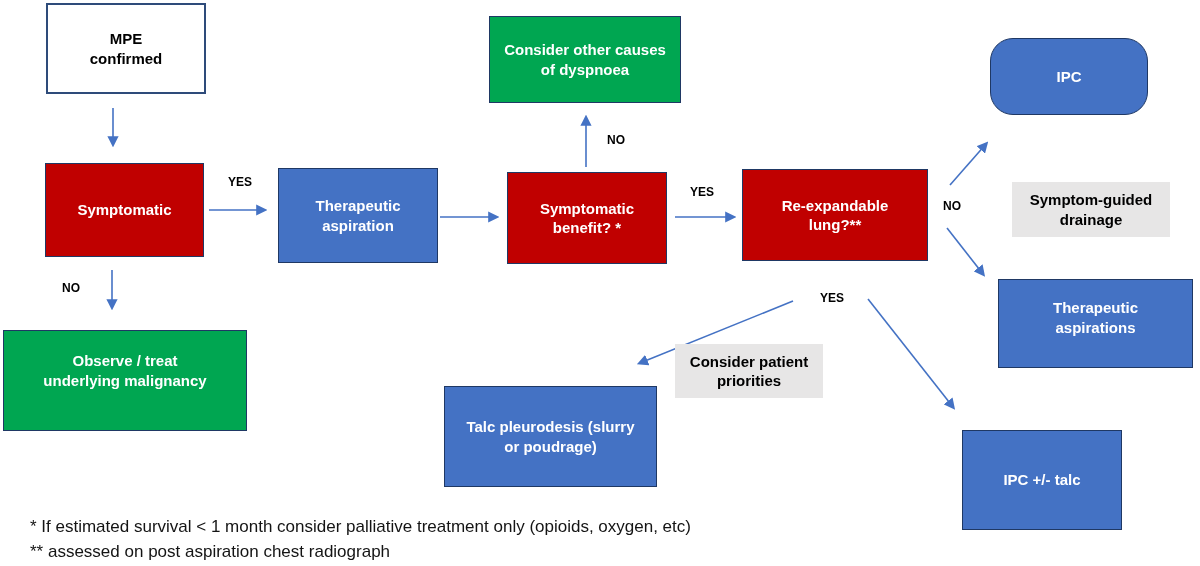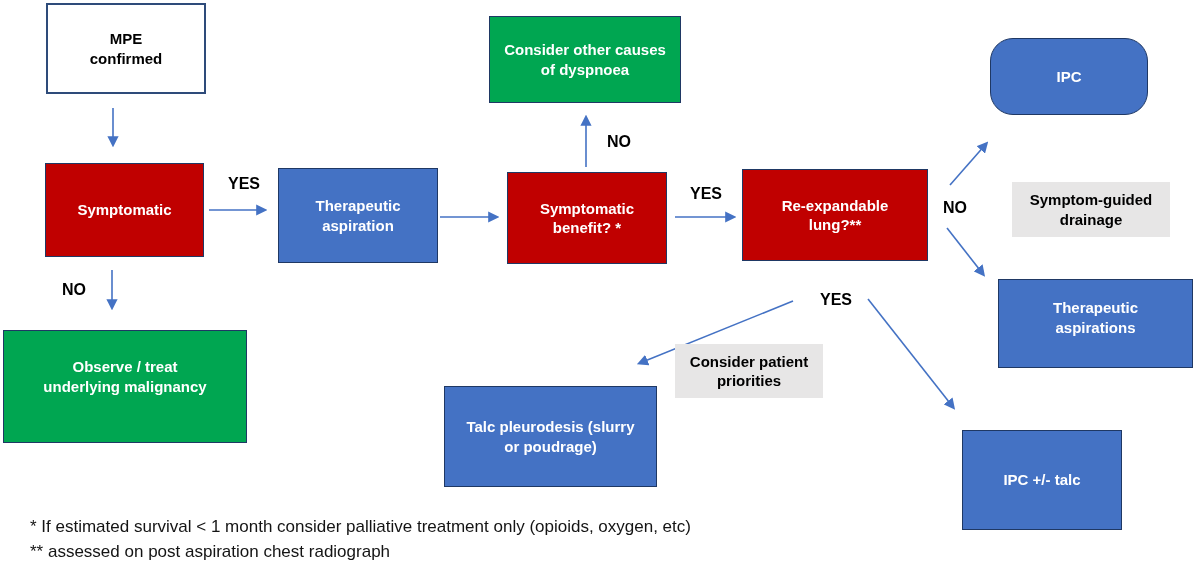--- a/index.html
+++ b/index.html
@@ -21,37 +21,37 @@
     box-sizing:border-box;
     white-space:pre-line;
   }
   .node.red{background:var(--red,#C00000);color:#fff;border:1.5px solid #1F3864;}
   .node.blue{background:var(--blue,#4472C4);color:#fff;border:1.5px solid #1F3864;}
   .node.green{background:var(--green,#00A651);color:#fff;border:1.5px solid #1F3864;}
   .node.white{background:#ffffff;color:#000000;border:2px solid #2E4B7A;}
   .node.gray{background:var(--gray,#E7E6E6);color:#000;border:none;}
   .edge-label{
     position:absolute;
-    font-weight:bold;font-size:16px;color:#000;line-height:1;
+    font-weight:bold;font-size:12px;color:#000;line-height:1;
   }
   .footnotes{
     position:absolute;left:30px;top:514px;
     font-size:17px;line-height:25px;color:#141414;font-weight:normal;
   }
   
   #n-mpe{left:46px;top:3px;width:160px;height:91px;}
   #n-symptomatic{left:45px;top:163px;width:159px;height:94px;}
   #n-ther-asp{left:278px;top:168px;width:160px;height:95px;}
   #n-causes{left:489px;top:16px;width:192px;height:87px;}
   #n-benefit{left:507px;top:172px;width:160px;height:92px;}
   #n-reexp{left:742px;top:169px;width:186px;height:92px;}
   #n-ipc{left:990px;top:38px;width:158px;height:77px;border-radius:23px;}
   #n-sgd{left:1012px;top:182px;width:158px;height:55px;}
   #n-ther-asps{left:998px;top:279px;width:195px;height:89px;padding-bottom:12px;}
-  #n-observe{left:3px;top:330px;width:244px;height:113px;padding-bottom:20px;}
+  #n-observe{left:3px;top:330px;width:244px;height:101px;padding-bottom:20px;}
   #n-talc{left:444px;top:386px;width:213px;height:101px;}
   #n-priorities{left:675px;top:344px;width:148px;height:54px;}
   #n-ipctalc{left:962px;top:430px;width:160px;height:100px;}
   
   #l-yes1{left:228px;top:176px;}
   #l-no1{left:62px;top:282px;}
   #l-no2{left:607px;top:134px;}
   #l-yes2{left:690px;top:186px;}
   #l-no3{left:943px;top:200px;}
   #l-yes3{left:820px;top:292px;}

